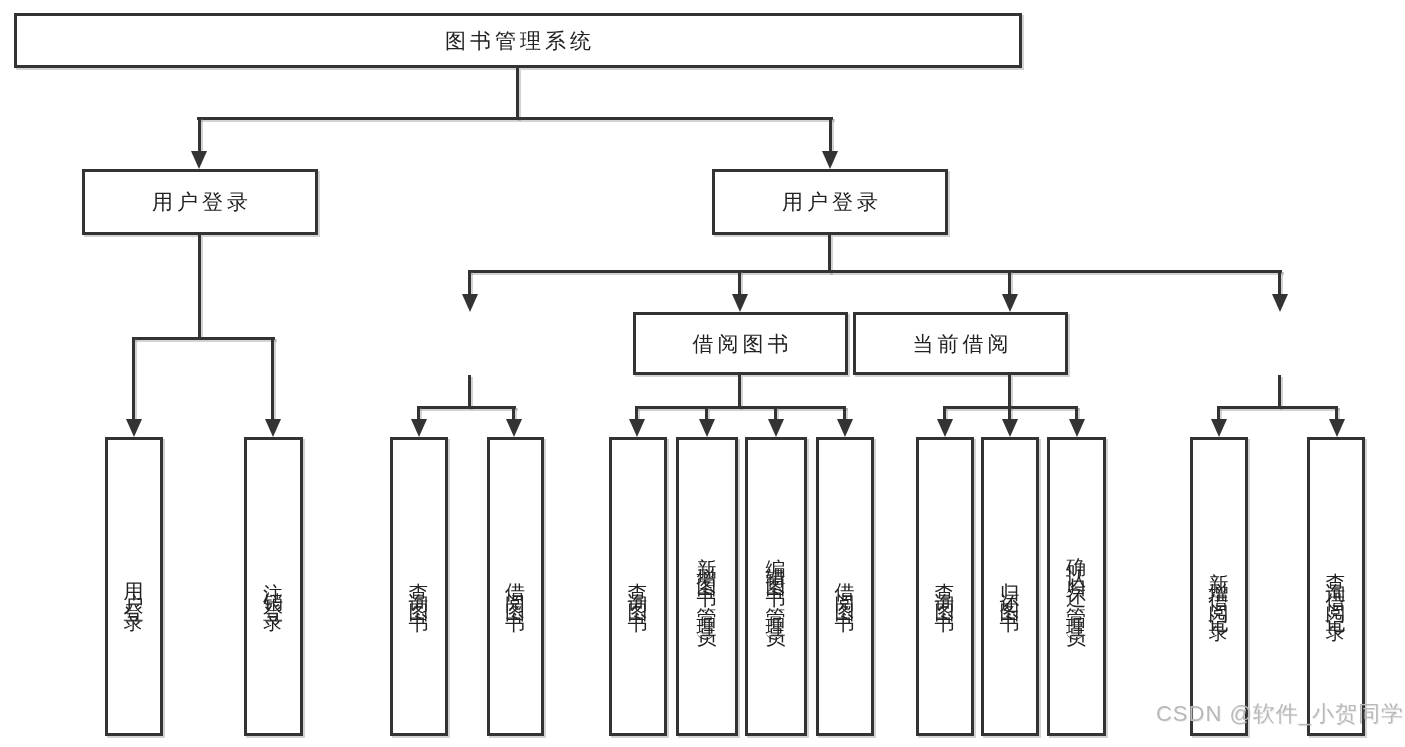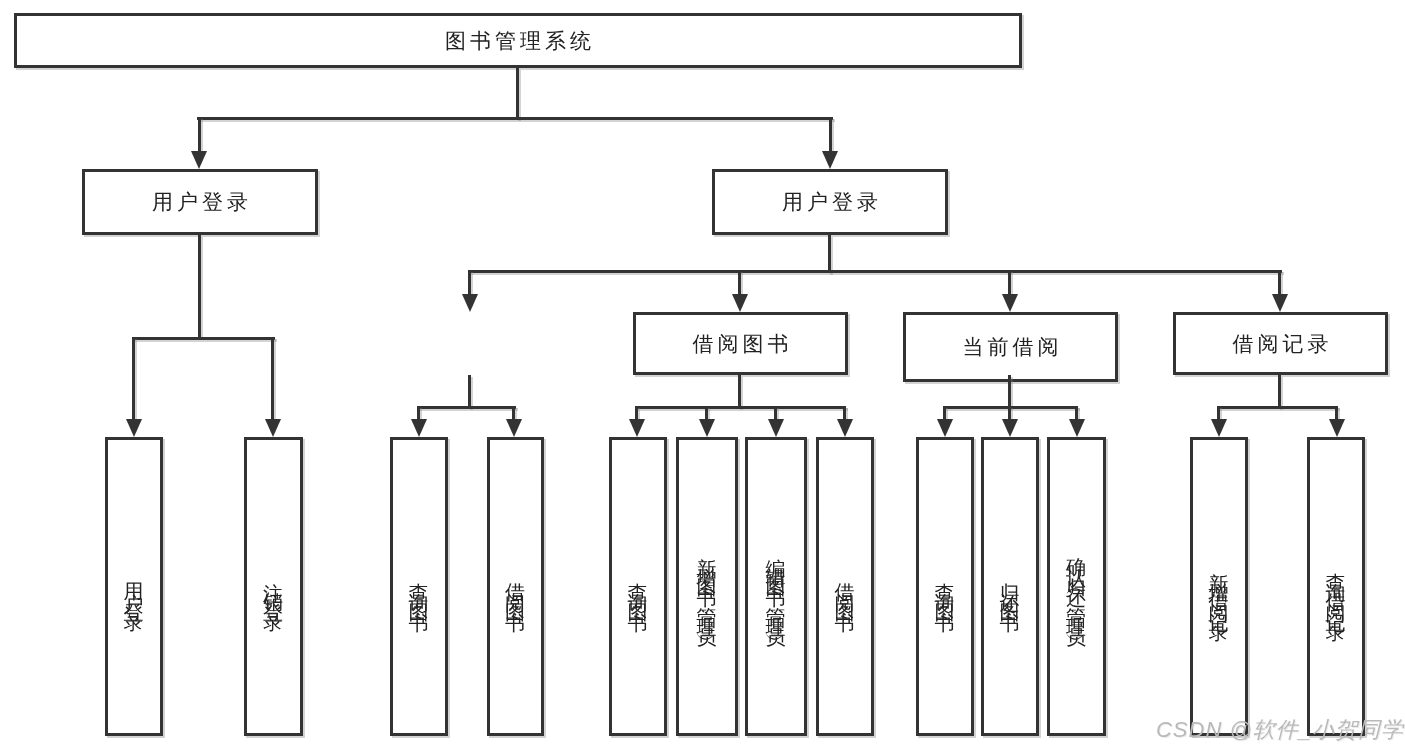--- a/index.html
+++ b/index.html
@@ -40,27 +40,26 @@
   }
   .arrow{
     position:absolute;
     width:0;height:0;
     border-left:8px solid transparent;
     border-right:8px solid transparent;
     border-top:18px solid #333333;
   }
   .watermark{
     position:absolute;
-    right:1px;bottom:2px;
+    right:1px;bottom:18px;
     font-size:22px;
     color:#b9b9b9;
     letter-spacing:1px;
     white-space:nowrap;
     text-shadow:1px 1px 0 rgba(0,0,0,0.08);
-    font-style:italic;
   }
 </style>
 </head>
 <body>
 
 <div class="canvas">
 
   <div class="box" style="left:14px;top:13px;width:1008px;height:55px">
     <span class="hlabel">图书管理系统</span>
   </div>
@@ -93,25 +92,22 @@
   <div class="line" style="left:738px;top:270px;width:3px;height:26px"></div>
   <div class="arrow" style="left:732px;top:294px"></div>
   <div class="line" style="left:1008px;top:270px;width:3px;height:26px"></div>
   <div class="arrow" style="left:1002px;top:294px"></div>
   <div class="line" style="left:1278px;top:270px;width:3px;height:26px"></div>
   <div class="arrow" style="left:1272px;top:294px"></div>
 
   <div class="box" style="left:633px;top:312px;width:215px;height:63px">
     <span class="hlabel">借阅图书</span>
   </div>
-  <div class="box" style="left:903px;top:312px;width:215px;height:70px">
+  <div class="box" style="left:853px;top:312px;width:215px;height:63px">
     <span class="hlabel">当前借阅</span>
-  </div>
-  <div class="box" style="left:1173px;top:312px;width:215px;height:63px">
-    <span class="hlabel">借阅记录</span>
   </div>
 
   <div class="line" style="left:468px;top:375px;width:3px;height:33px"></div>
   <div class="line" style="left:417px;top:406px;width:99px;height:3px"></div>
   <div class="line" style="left:417px;top:406px;width:3px;height:16px"></div>
   <div class="arrow" style="left:411px;top:419px"></div>
   <div class="line" style="left:512px;top:406px;width:3px;height:16px"></div>
   <div class="arrow" style="left:506px;top:419px"></div>
 
   <div class="line" style="left:738px;top:375px;width:3px;height:33px"></div>

